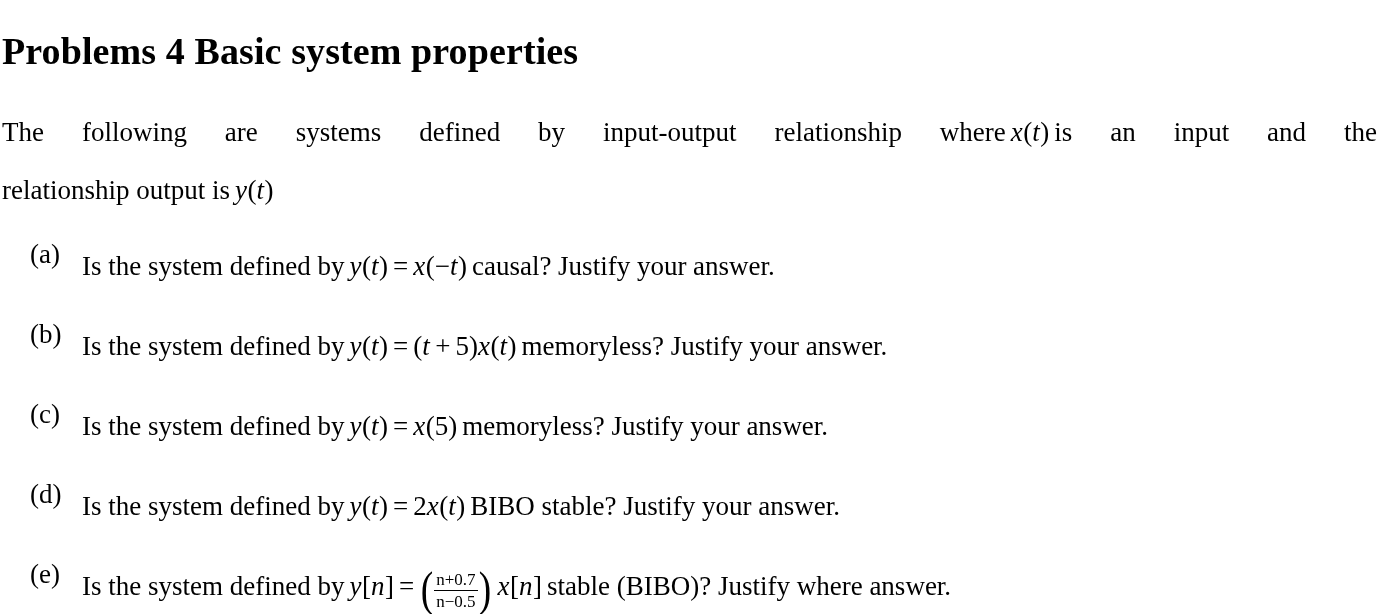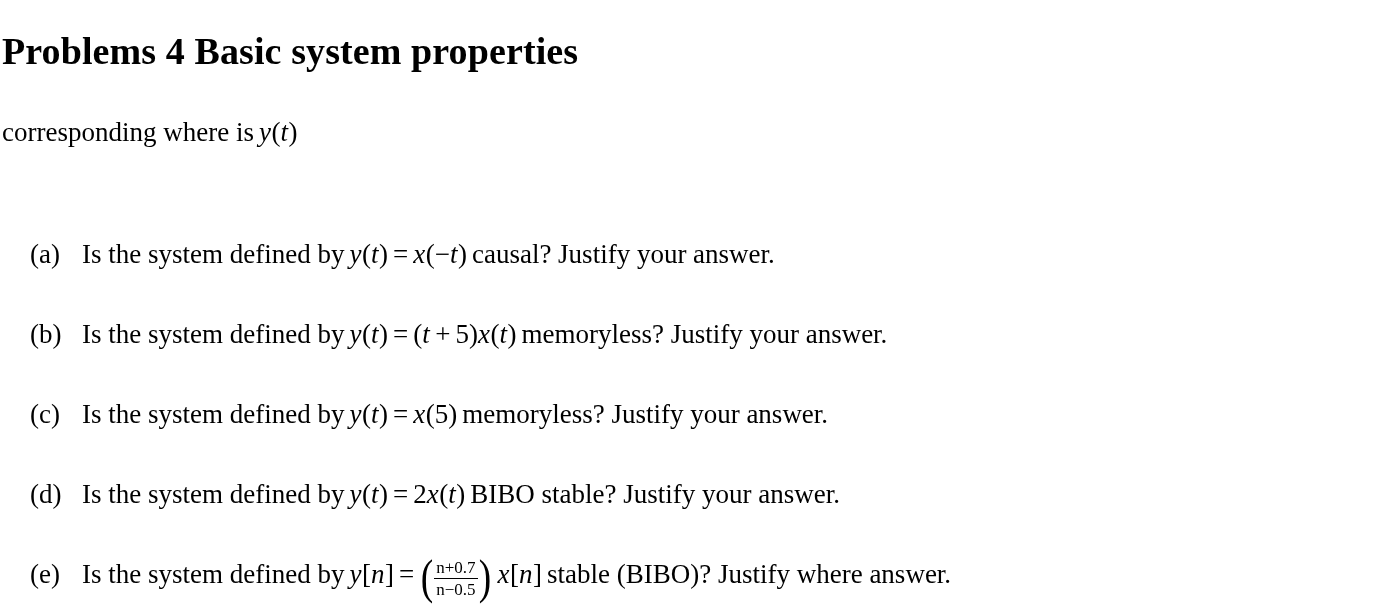--- a/index.html
+++ b/index.html
@@ -72,21 +72,21 @@
   .item-label {
     position: absolute;
     left: 30px;
     top: 0;
     width: 50px;
     text-align: left;
   }
   .item-body {
     position: absolute;
     left: 82px;
-    top: 0;
+    top: 12px;
   }
 
   
   .math {
     font-family: "Liberation Serif", "DejaVu Serif", serif;
   }
   .mi {              
     font-style: italic;
     padding-right: 0.5px;
   }
@@ -137,21 +137,22 @@
   }
 </style>
 </head>
 <body>
 
 <div class="page">
 
   <h1 class="doc-title">Problems 4 Basic system properties</h1>
 
   <div class="intro">
-    <span class="line"><span>corresponding where is</span><span class="mspace"></span><span class="math"><span class="mi">y</span><span class="mp">(</span><span class="mi">t</span><span class="mp">)</span></span></span>
+    <span class="line line-justified"><span>The following are systems defined by input-output relationship where</span><span class="mspace"></span><span class="math"><span class="mi">x</span><span class="mp">(</span><span class="mi">t</span><span class="mp">)</span></span><span class="mspace"></span><span>is an input and the</span></span>
+    <span class="line"><span>relationship output is</span><span class="mspace"></span><span class="math"><span class="mi">y</span><span class="mp">(</span><span class="mi">t</span><span class="mp">)</span></span></span>
   </div>
 
   <ol class="problem-list" style="list-style:none;margin:0;padding:0;">
 
     <li class="problem-item">
       <span class="item-label">(a)</span>
       <span class="item-body"><span>Is the system defined by</span><span class="mspace"></span><span class="math"><span class="mi">y</span><span class="mp">(</span><span class="mi">t</span><span class="mp">)</span><span class="mo">=</span><span class="mi">x</span><span class="mp">(</span><span class="mn">−</span><span class="mi">t</span><span class="mp">)</span></span><span class="mspace"></span><span>causal?  Justify your answer.</span></span>
     </li>
 
     <li class="problem-item">

